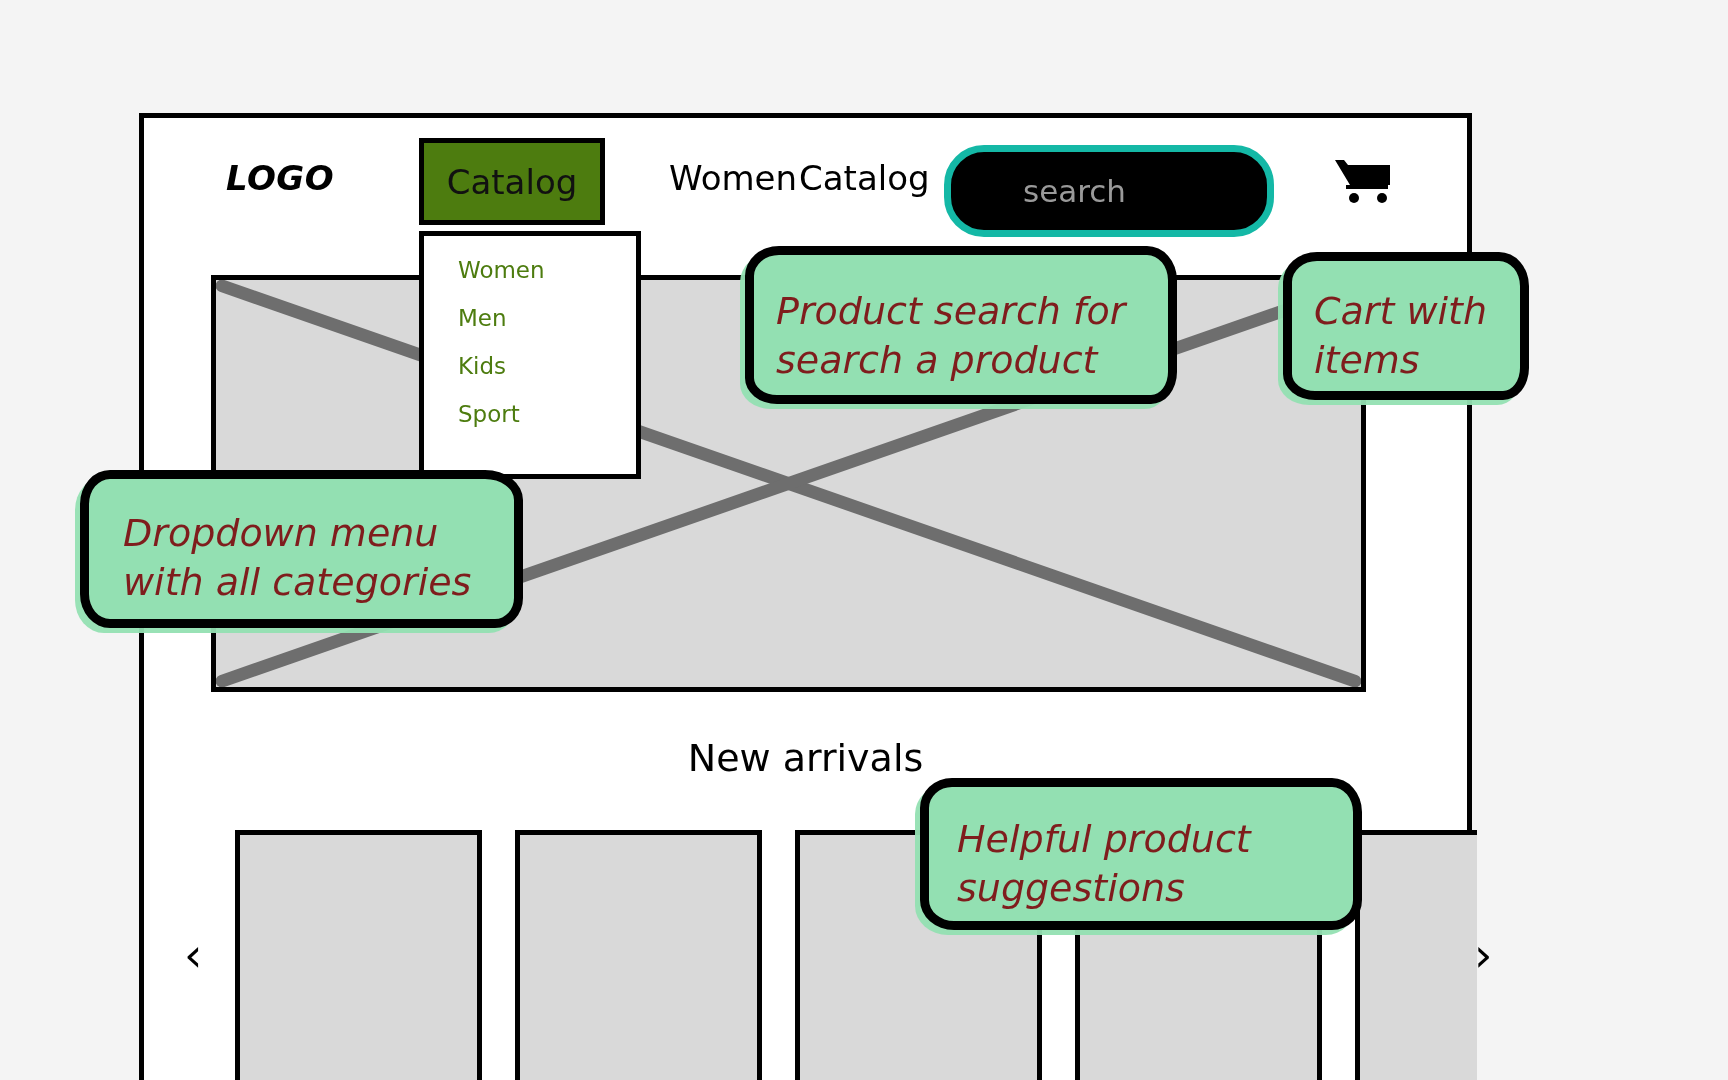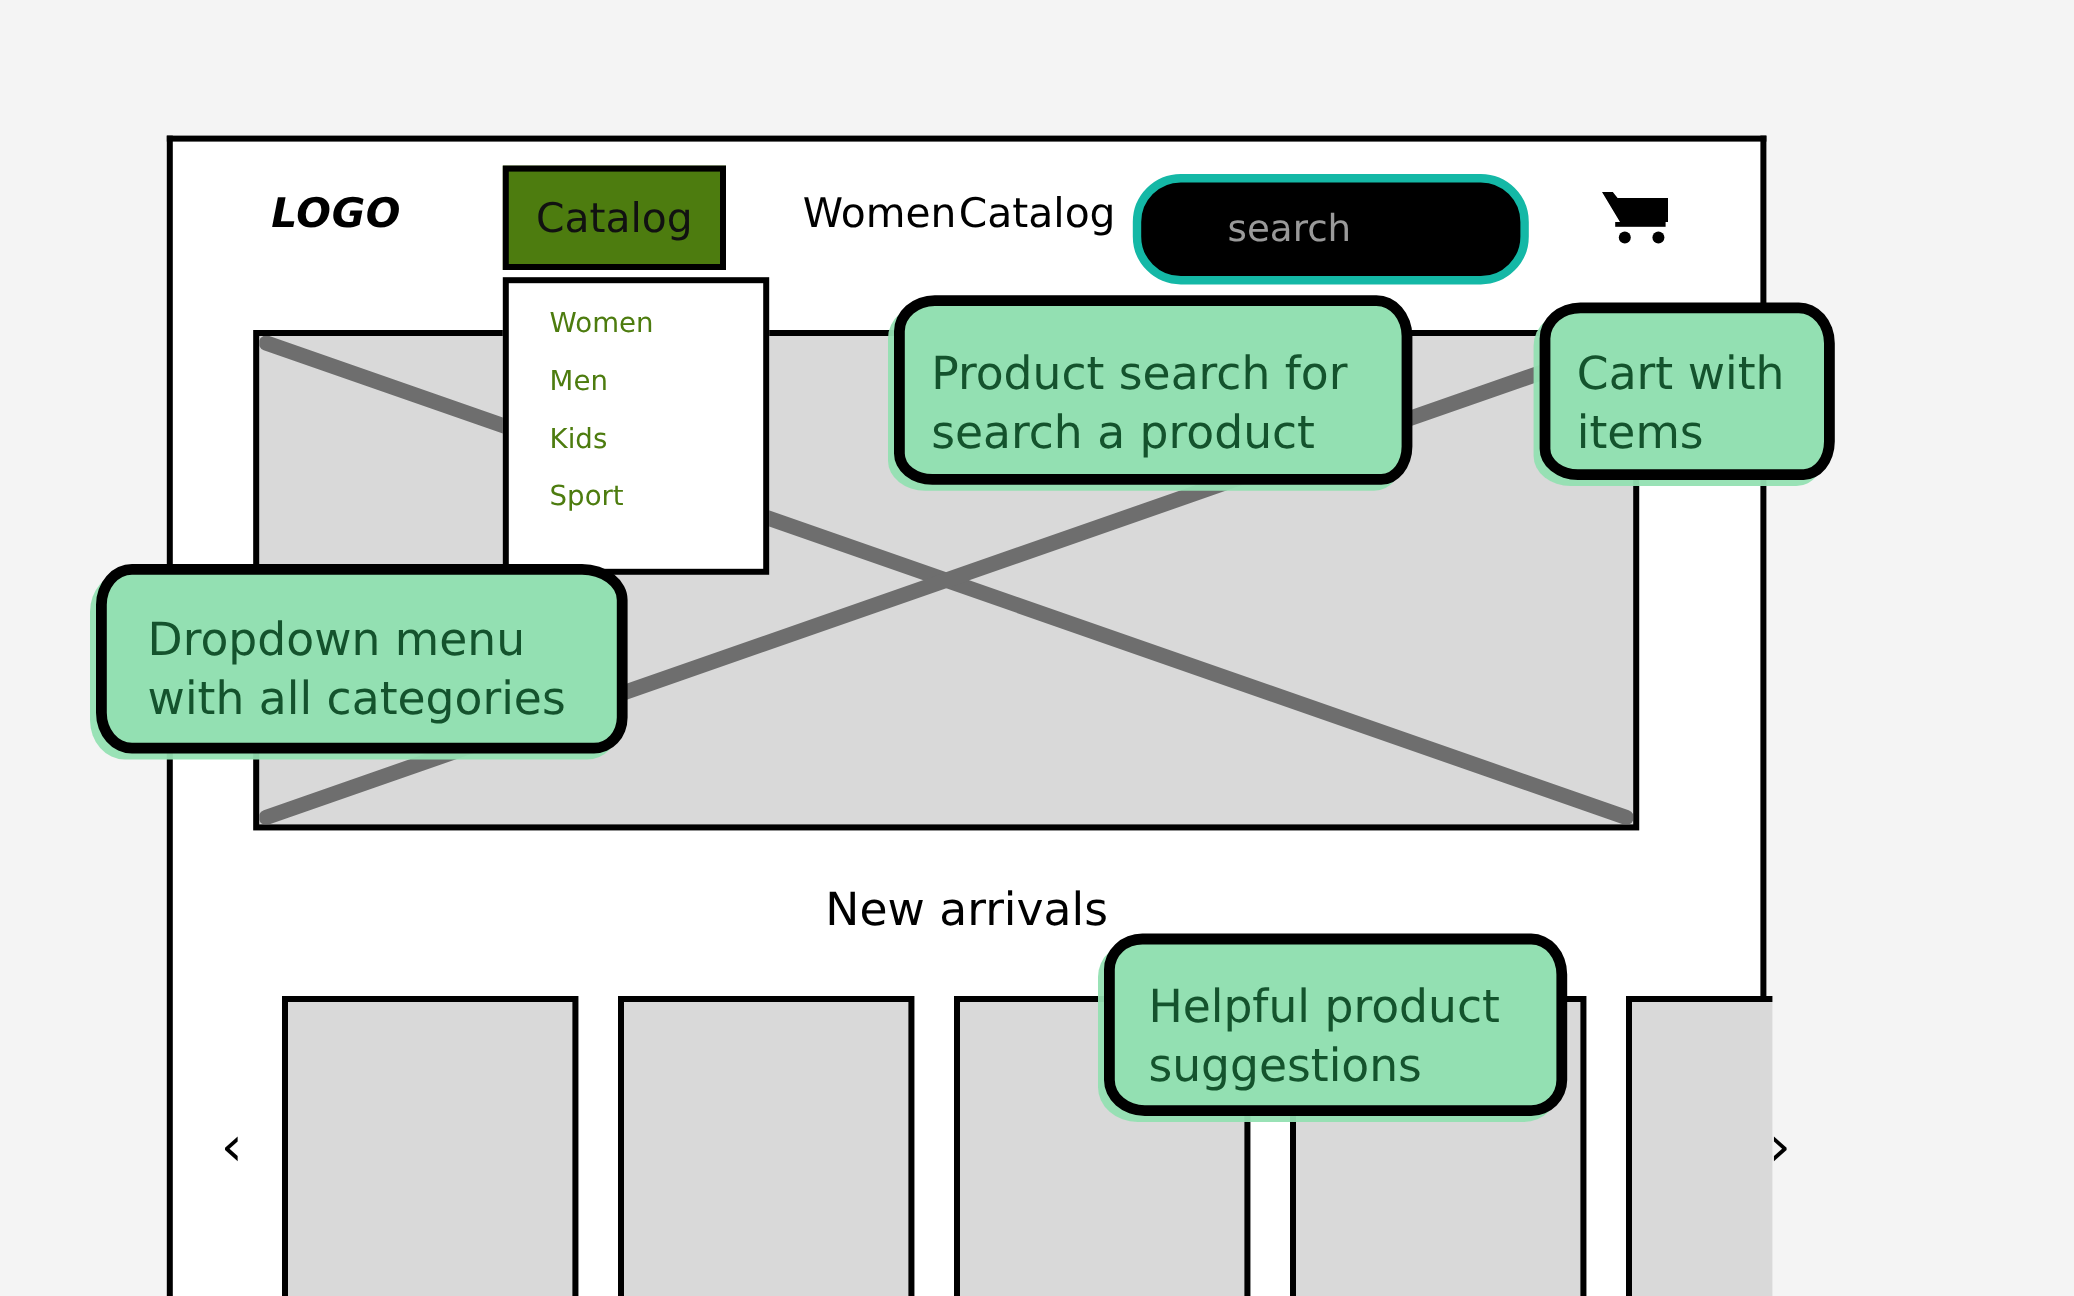--- a/index.html
+++ b/index.html
@@ -151,26 +151,27 @@
   }
   .arrow-prev { left:40px; }
   .arrow-next { left:1330px; }
 
   
   .callout {
     position:absolute;
     z-index:60;
     background:#93e0b2;
     border:9px solid #000;
-    color:#14532d;
+    color:#7f1d1d;
     font-size:38px;
     line-height:1.28;
     padding:16px 22px;
     border-radius:34px 30px 26px 32px / 30px 34px 32px 26px;
     box-shadow:-6px 6px 0 -1px rgba(147,224,178,0.95);
+    font-style:italic;
   }
   .callout span { display:block; }
 
   .callout-search {
     left:745px; top:246px;
     width:432px; height:158px;
     padding-top:32px;
   }
   .callout-cart {
     left:1283px; top:252px;
@@ -178,21 +179,21 @@
     padding-top:26px;
   }
   .callout-dropdown {
     left:80px; top:470px;
     width:443px; height:158px;
     padding-top:30px; padding-left:34px;
     border-radius:30px 38px 28px 30px / 34px 30px 30px 34px;
   }
   .callout-suggestions {
     left:920px; top:778px;
-    width:386px; height:152px;
+    width:442px; height:152px;
     padding-top:28px; padding-left:28px;
     border-radius:32px 30px 30px 34px / 30px 34px 30px 30px;
   }
 </style>
 </head>
 <body>
 
 <div id="stage">
 
   <div class="wireframe">

